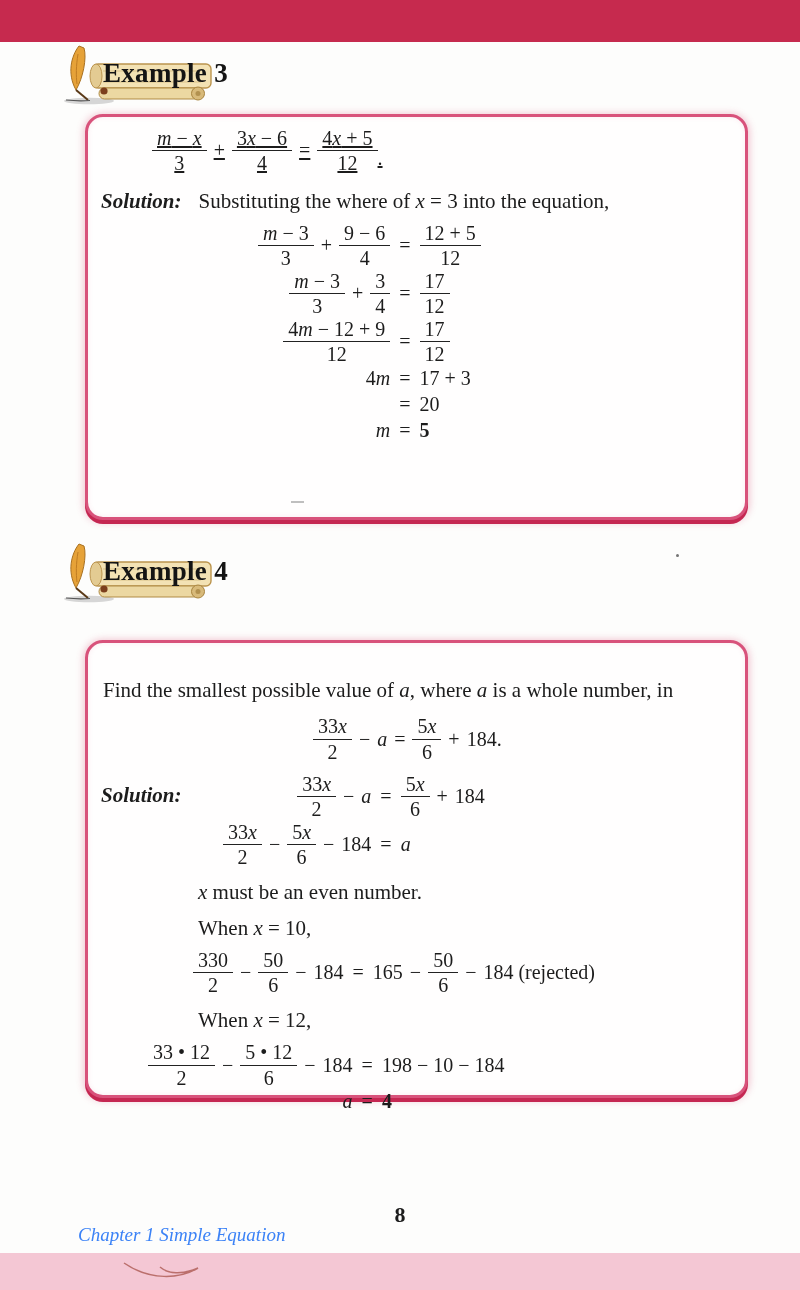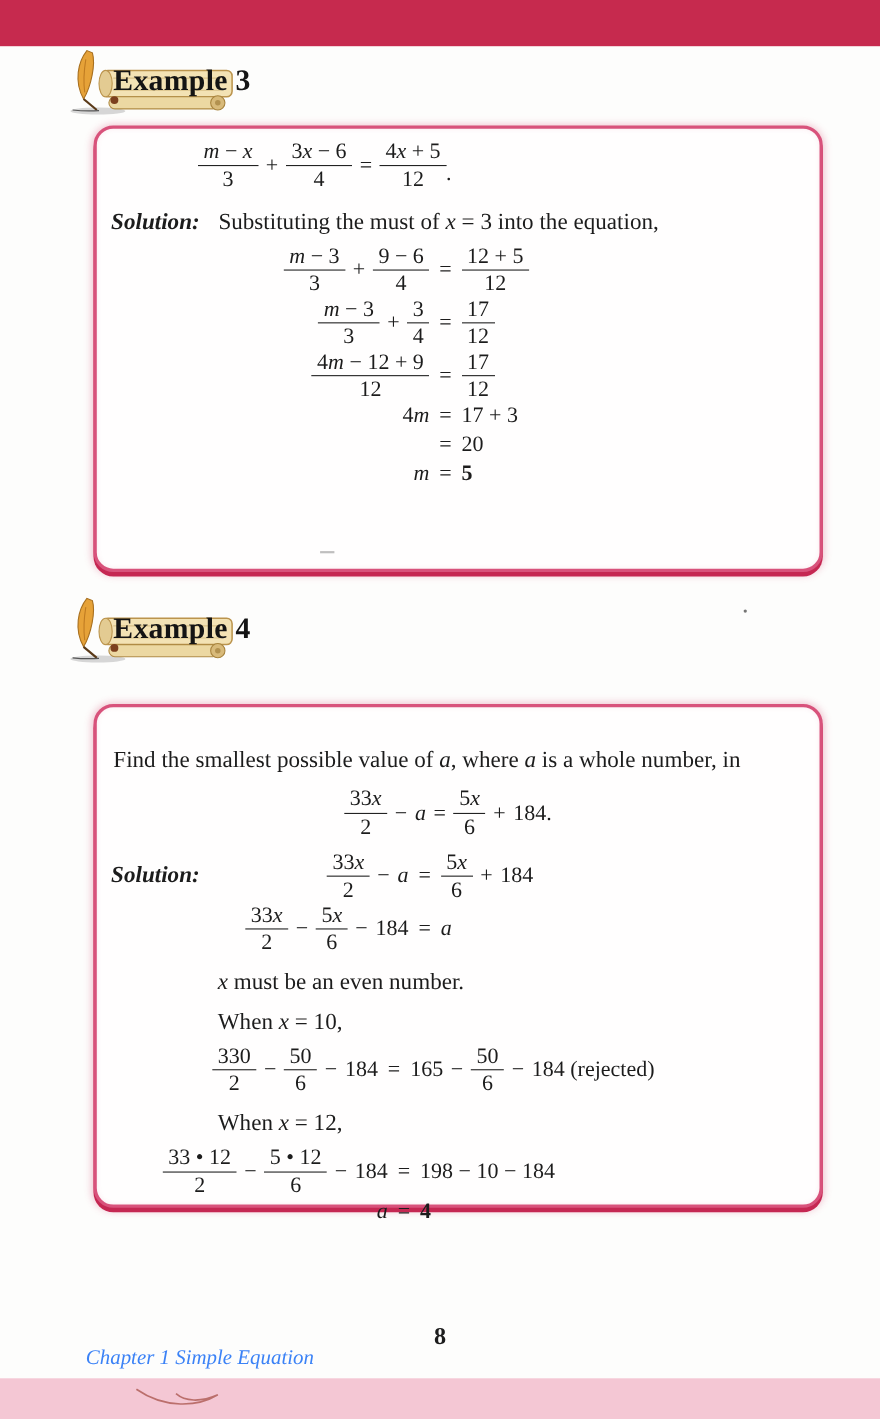--- a/index.html
+++ b/index.html
@@ -24,21 +24,21 @@
     box-shadow:0 4px 0 0 var(--box_border_dark,#c52752),
                0 1px 7px 2px rgba(214,80,120,.30),
                inset 0 0 5px 0 rgba(214,80,120,.12);
   }
   #box1{top:114px;height:400px;}
   #box2{top:640px;height:452px;}
   .sentence{font-size:21px;line-height:1.25;}
   .find{margin:14px 18px 0 15px;}
   #box2 .find{margin-top:34px;}
   .eqline{display:flex;align-items:center;width:fit-content;font-size:20px;}
-  .prob1{margin:10px 0 0 92px;}
+  .prob1{margin:10px 0 0 64px;text-decoration:underline;}
   .prob2{margin:12px 0 0 225px;}
   .sol-row{display:flex;align-items:baseline;margin:13px 0 0 13px;}
   .sol-label{font-weight:bold;font-style:italic;font-size:21px;white-space:nowrap;}
   .sol-row .sentence{margin-left:17px;}
   .sol4{position:absolute;left:13px;top:140px;font-weight:bold;font-style:italic;font-size:21px;}
   .eqrows{
     display:grid;grid-template-columns:max-content max-content max-content;
     row-gap:0;align-items:center;font-size:20px;width:fit-content;
   }
   .steps3{margin:8px 0 0 170px;}
@@ -104,21 +104,21 @@
         </span>
         <span class="op">=</span>
         <span class="frac">
           <span class="num"><span>4</span><span class="it">x</span><span> + 5</span></span>
           <span class="den"><span>12</span></span>
         </span>
         <span class="low">.</span>
       </div>
     <div class="sol-row">
       <span class="sol-label">Solution:</span>
-      <span class="sentence"><span>Substituting the must of </span><span class="it">x</span><span> = 3 into the equation,</span></span>
+      <span class="sentence"><span>Substituting the where of </span><span class="it">x</span><span> = 3 into the equation,</span></span>
     </div>
     <div class="eqrows steps3">
         <div class="cell lhs">
           <span class="frac">
             <span class="num"><span class="it">m</span><span> − 3</span></span>
             <span class="den"><span>3</span></span>
           </span>
           <span class="op">+</span>
           <span class="frac">
             <span class="num"><span>9 − 6</span></span>

